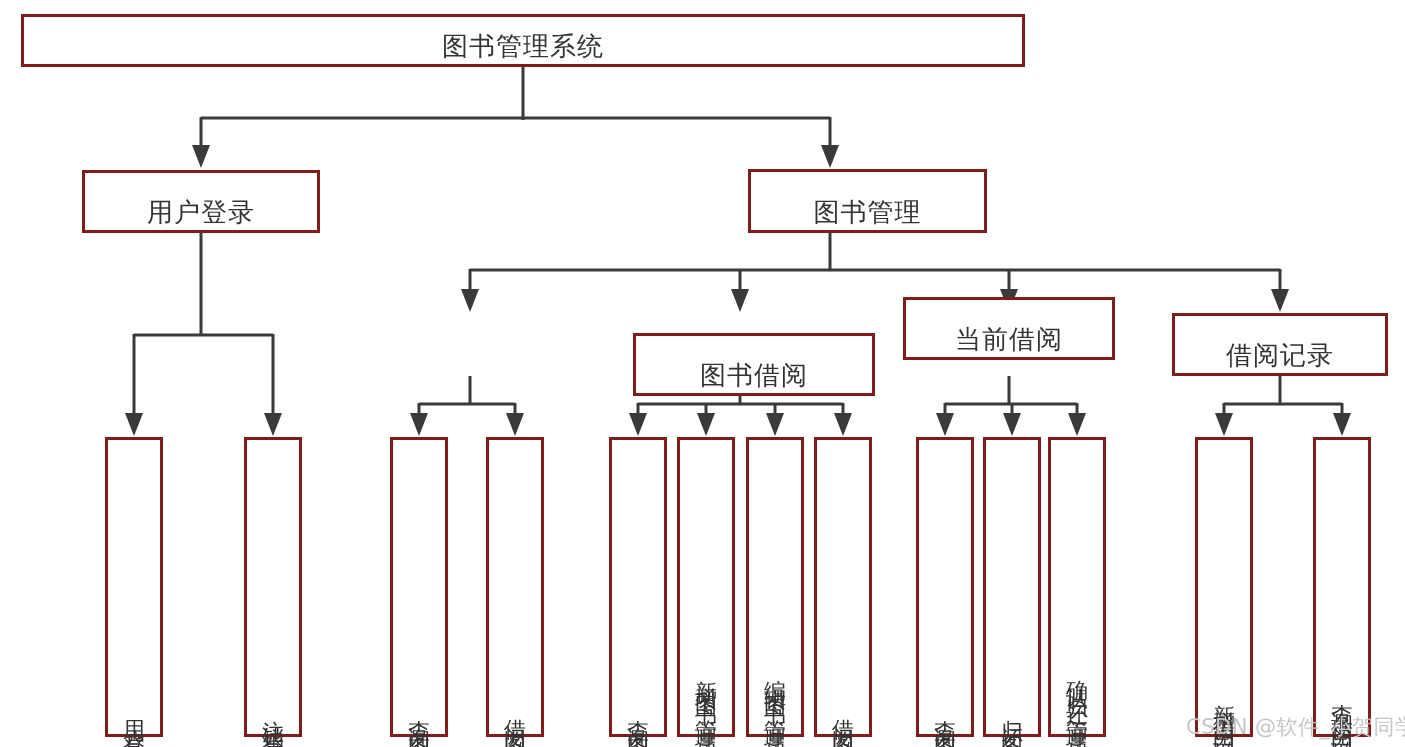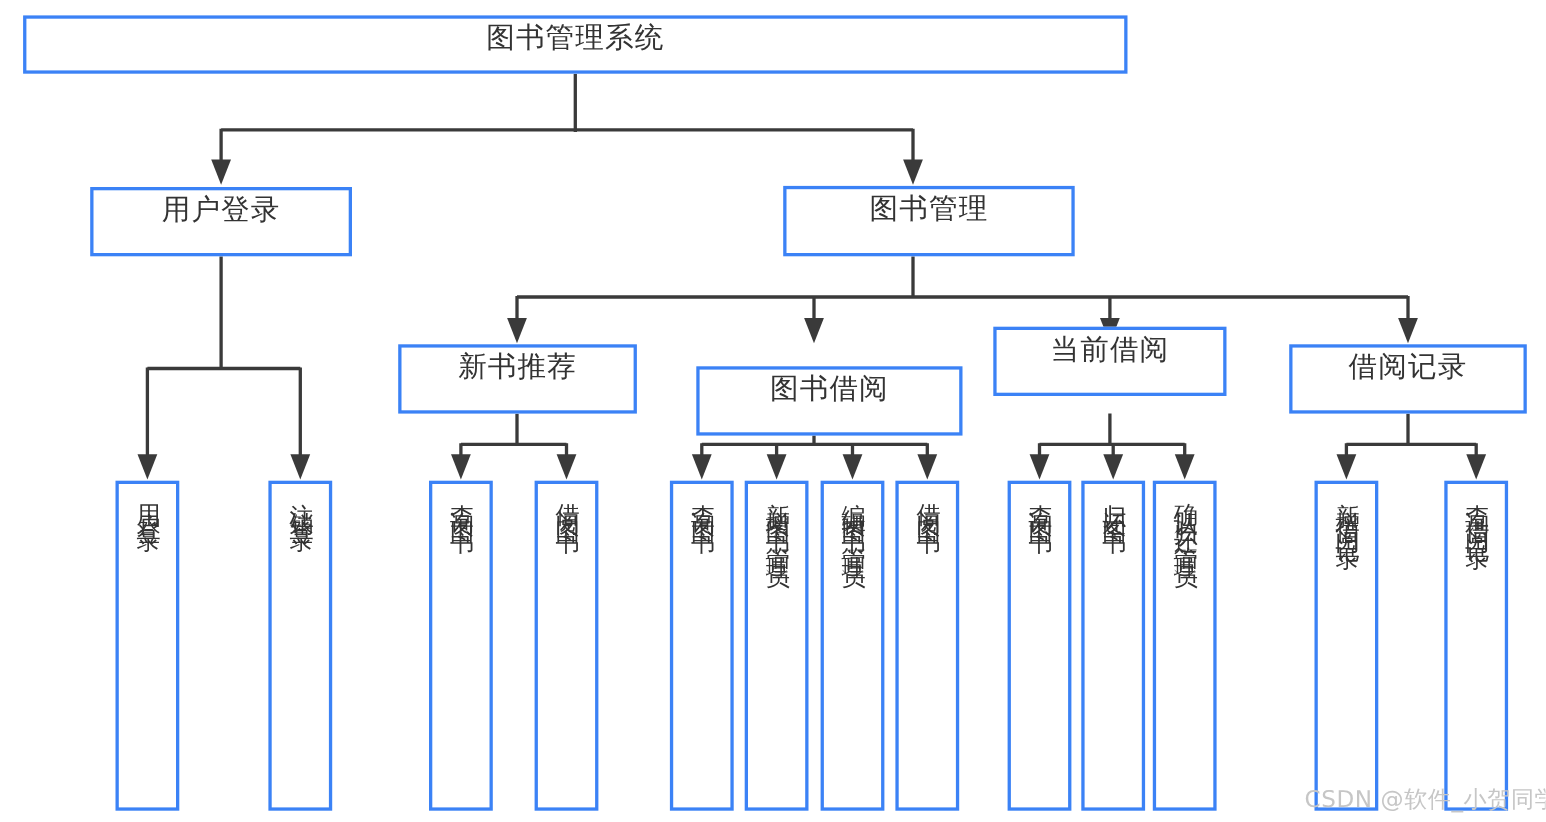--- a/index.html
+++ b/index.html
@@ -23,24 +23,24 @@
   svg.connectors {
     position: absolute;
     left: 0; top: 0;
     width: 1405px;
     height: 747px;
     z-index: 1;
   }
   .box {
     position: absolute;
     box-sizing: border-box;
-    border: 3px solid #3b82f6;
+    border: 3px solid #7f1d1d;
     background: #ffffff;
     display: flex;
-    align-items: flex-start;
+    align-items: flex-end;
     justify-content: center;
     color: #333333;
     z-index: 2;
   }
   .hlabel {
     font-size: 26px;
     letter-spacing: 1px;
     white-space: nowrap;
   }
   .leaf {
@@ -112,27 +112,24 @@
     </g>
   </svg>
 
   <div class="box" style="left:21px; top:14px; width:1004px; height:53px;">
     <span class="hlabel">图书管理系统</span>
   </div>
 
   <div class="box" style="left:82px; top:170px; width:238px; height:63px;">
     <span class="hlabel">用户登录</span>
   </div>
-  <div class="box" style="left:712px; top:169px; width:265px; height:64px;">
+  <div class="box" style="left:748px; top:169px; width:239px; height:64px;">
     <span class="hlabel">图书管理</span>
   </div>
 
-  <div class="box" style="left:362px; top:313px; width:217px; height:63px;">
-    <span class="hlabel">新书推荐</span>
-  </div>
   <div class="box" style="left:633px; top:313px; width:242px; height:63px;margin-top:20px;">
     <span class="hlabel">图书借阅</span>
   </div>
   <div class="box" style="left:903px; top:297px; width:212px; height:63px;">
     <span class="hlabel">当前借阅</span>
   </div>
   <div class="box" style="left:1172px; top:313px; width:216px; height:63px;">
     <span class="hlabel">借阅记录</span>
   </div>
 

